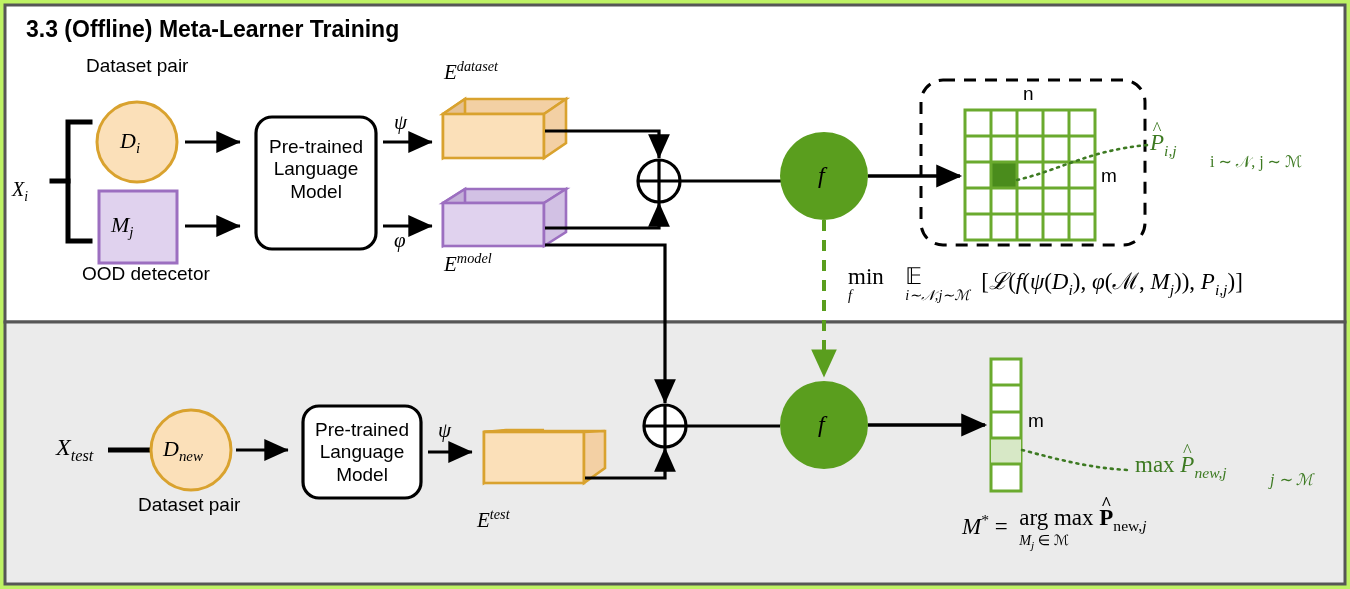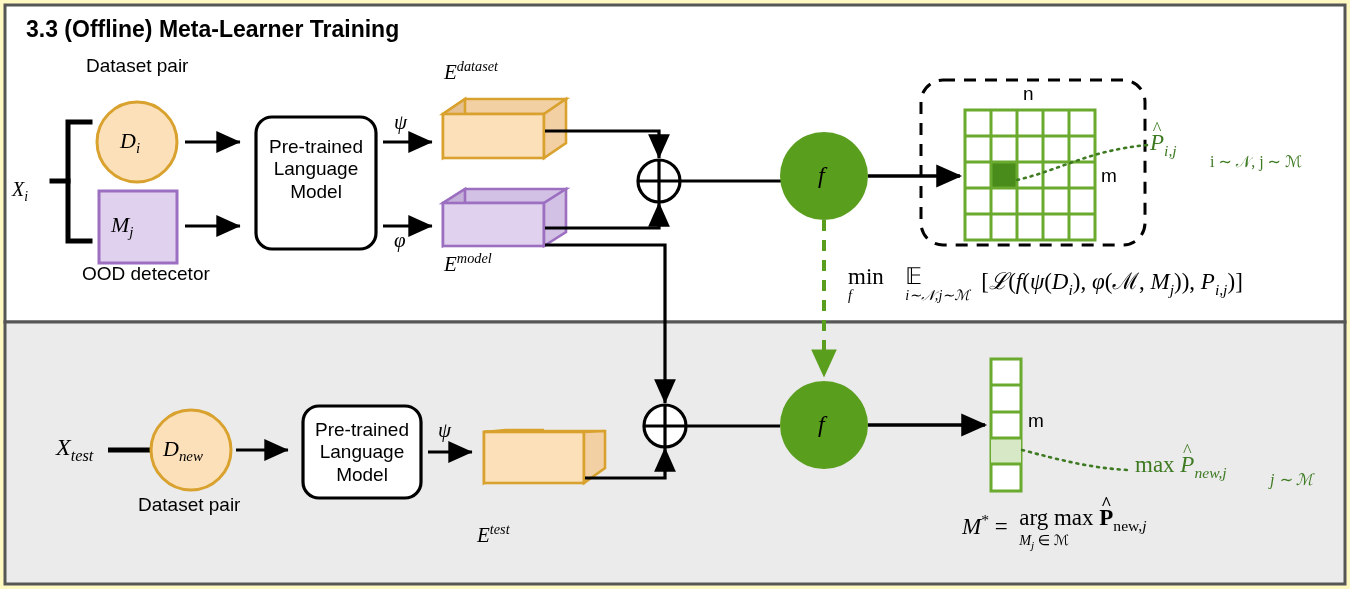--- a/index.html
+++ b/index.html
@@ -1,17 +1,17 @@
 <!DOCTYPE html>
 <html><head>
 <meta charset="utf-8">
 <style>
   html,body{margin:0;padding:0;background:#fff;}
   body{font-family:"Liberation Sans",sans-serif;}
-  #root{position:relative;width:1350px;height:589px;overflow:hidden;background:#fef9c3;}
+  #root{position:relative;width:1350px;height:589px;overflow:hidden;background:#bef264;}
   #svgroot{position:absolute;left:0;top:0;width:1350px;height:589px;}
   .lbl{position:absolute;white-space:nowrap;}
   .serif{font-family:"Liberation Serif",serif;}
   .mathi{font-family:"Liberation Serif",serif;font-style:italic;}
   .title{font-family:"Liberation Sans",sans-serif;font-weight:bold;font-size:23px;color:#000;}
   .cap{font-family:"Liberation Sans",sans-serif;font-size:19px;color:#000;}
   .dimlbl{font-family:"Liberation Sans",sans-serif;font-size:19px;color:#000;}
   .greek{font-family:"Liberation Serif",serif;font-style:italic;font-size:21px;color:#000;}
   .boxtxt{font-family:"Liberation Sans",sans-serif;font-size:19px;color:#000;line-height:1.18;text-align:center;}
   .nodetxt{font-family:"Liberation Serif",serif;font-style:italic;font-size:22px;color:#000;}
@@ -220,21 +220,21 @@
   <div class="lbl cap" style="left:138px;top:494px;">Dataset pair</div>
 
   <div class="lbl boxtxt" style="left:303px;top:419px;width:118px;">
     <div>Pre-trained</div>
     <div>Language</div>
     <div>Model</div>
   </div>
 
   <div class="lbl greek" style="left:438px;top:418px;">ψ</div>
 
-  <div class="lbl embl" style="left:477px;top:506px;margin-top:15px;"><span>E</span><sup class="sup">test</sup></div>
+  <div class="lbl embl" style="left:477px;top:506px;"><span>E</span><sup class="sup">test</sup></div>
 
   <div class="lbl ftxt" style="left:818px;top:411px;">f</div>
 
   <div class="lbl dimlbl" style="left:1028px;top:410px;">m</div>
 
   <div class="lbl grn" style="left:1135px;top:452px;font-family:'Liberation Serif',serif;font-size:23px;">
     <span style="font-style:normal;">max</span>&nbsp;<span class="hatwrap" style="font-style:italic;"><span class="hat">^</span>P</span><sub class="sub">new,j</sub>
   </div>
   <div class="lbl grn" style="left:1270px;top:470px;font-family:'Liberation Serif',serif;font-size:16px;font-style:italic;">j ∼ ℳ</div>
 

